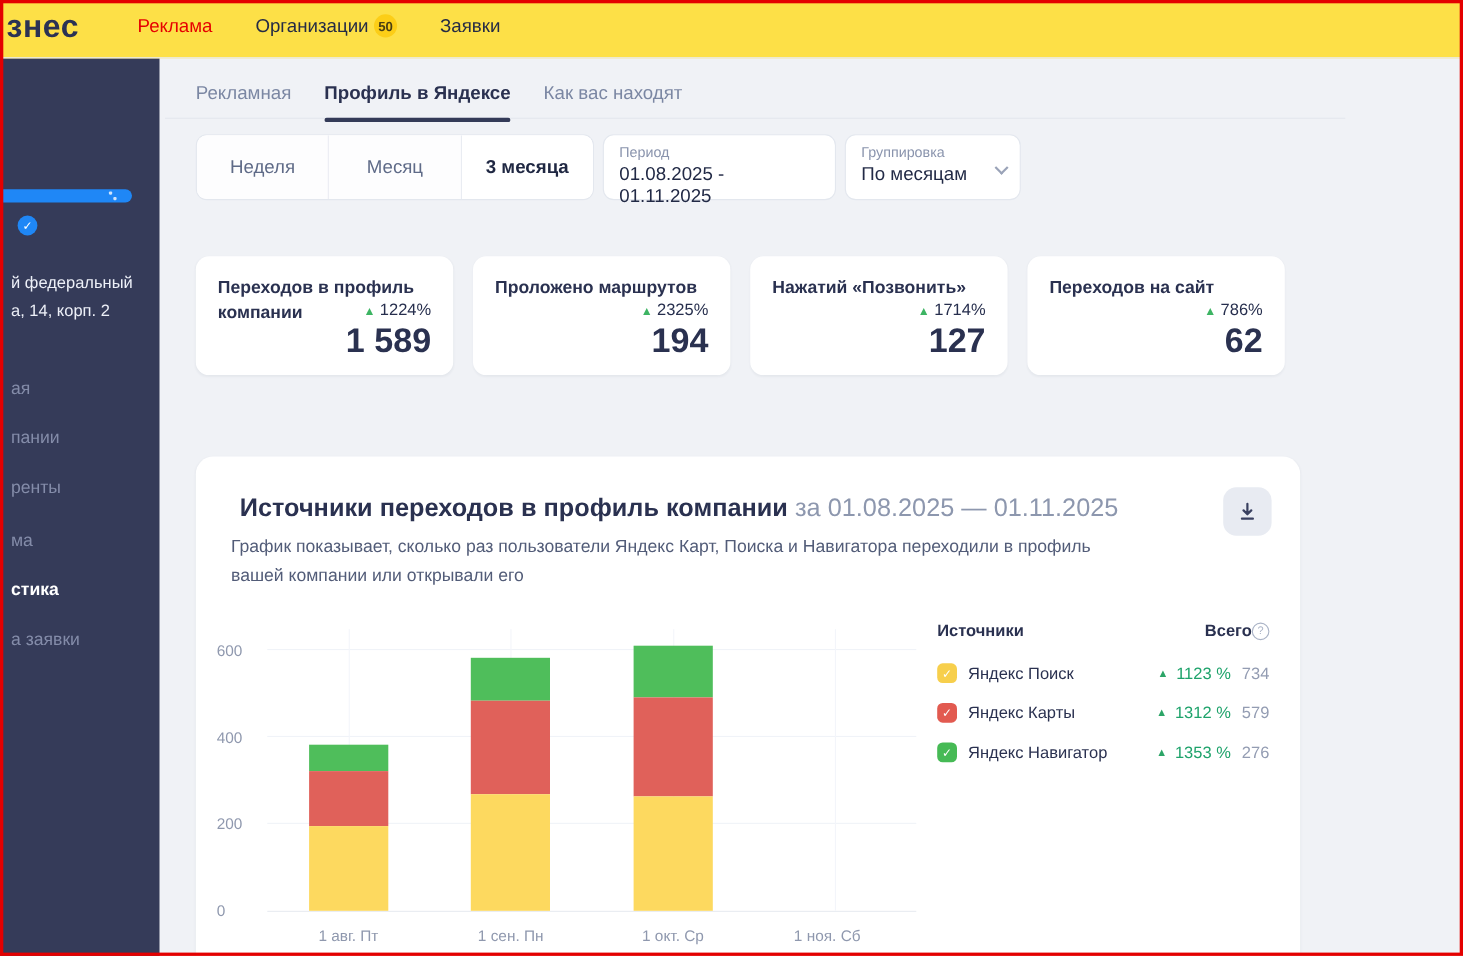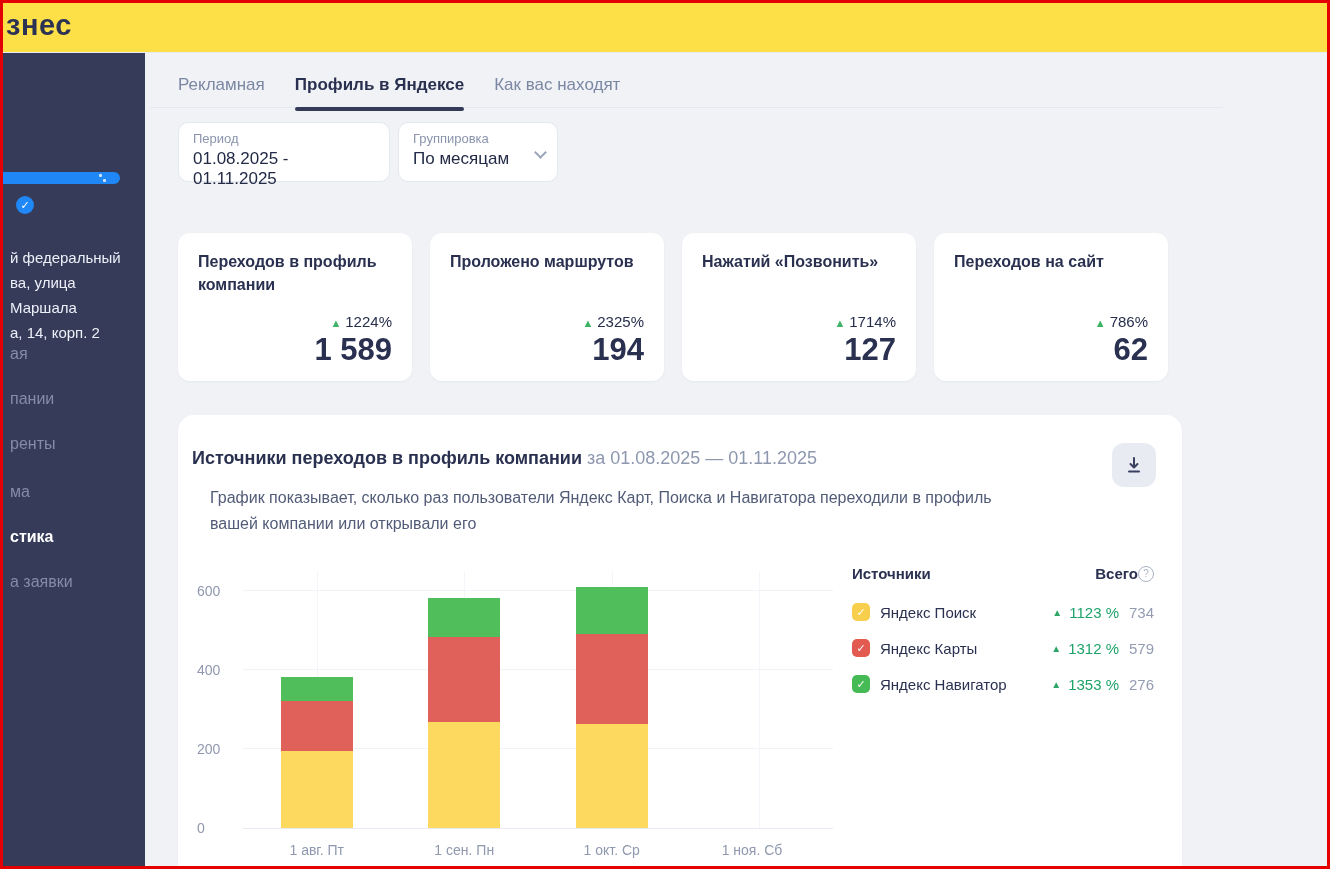--- a/index.html
+++ b/index.html
@@ -46,30 +46,30 @@
   .segment.selected { color:#1f2742; font-weight:700; background:#fff; }
   .filter-box { height:60px; background:#fff; border:1px solid #e3e7ee; border-radius:10px; padding:8px 14px; position:relative; cursor:pointer; }
   .filter-box .f-label { font-size:13px; color:#8a94ad; margin-bottom:3px; }
   .filter-box .f-value { font-size:17px; color:#222a46; }
   .box-period { width:212px; }
   .box-group { width:160px; }
   .chevron-down { position:absolute; right:12px; top:25px; width:9px; height:9px; border-right:2px solid #9aa3b8; border-bottom:2px solid #9aa3b8; transform:rotate(45deg); }
 
   
   .stats { position:absolute; left:33px; top:180px; display:flex; gap:18px; }
-  .stat-card { width:234px; height:148px; background:#fff; border-radius:12px; box-shadow:0 1px 2px rgba(40,50,80,.05); position:relative; padding:17px 20px; }
+  .stat-card { width:234px; height:108px; background:#fff; border-radius:12px; box-shadow:0 1px 2px rgba(40,50,80,.05); position:relative; padding:17px 20px; }
   .stat-title { font-size:16px; font-weight:700; color:#2a3150; line-height:23px; }
   .stat-bottom { position:absolute; right:20px; bottom:13px; text-align:right; }
   .stat-change { font-size:15px; color:#262e4d; }
   .tri-up { color:#3db463; font-size:11px; margin-right:4px; }
   .stat-value { font-size:31px; font-weight:800; color:#2a3150; margin-top:2px; }
 
   
   .chart-card { position:absolute; left:33px; top:362px; width:1004px; height:480px; background:#fff; border-radius:16px; box-shadow:0 1px 2px rgba(40,50,80,.05); }
-  .chart-title { position:absolute; left:14px; top:33px; font-size:18px; }
+  .chart-title { position:absolute; left:40px; top:33px; font-size:23px; }
   .chart-title .t-main { font-weight:700; color:#2a3150; }
   .chart-title .t-period { color:#8d97ae; }
   .chart-subtitle { position:absolute; left:32px; top:70px; width:800px; font-size:16px; color:#525c78; line-height:26px; }
   .download-btn { position:absolute; right:26px; top:28px; width:44px; height:44px; border-radius:12px; background:#e8ebf2; display:flex; align-items:center; justify-content:center; cursor:pointer; }
 
   
   .plot { position:absolute; left:65px; top:157px; width:590px; height:257px; border-bottom:1px solid #e8ebf1; }
   .hgrid { position:absolute; left:0; right:0; height:1px; background:#f0f3f8; }
   .vgrid { position:absolute; top:0; bottom:0; width:1px; background:#f3f5fa; }
   .ylabel { position:absolute; left:-46px; width:36px; font-size:14px; color:#8f98ae; }
@@ -91,51 +91,67 @@
   .lr-right { display:flex; align-items:center; gap:7px; }
   .lr-tri { color:#2ca567; font-size:10px; }
   .lr-pct { font-size:15px; color:#1ea36b; }
   .lr-total { font-size:15px; color:#939cb2; min-width:28px; text-align:right; }
 </style>
 </head>
 <body>
 
 <div class="topbar">
   <div class="logo">знес</div>
+  <div class="topnav">
+    <div class="nav-item active">
+      <span>Реклама</span>
+    </div>
+    <div class="nav-item">
+      <span>Организации</span>
+      <span class="nav-badge">50</span>
+    </div>
+    <div class="nav-item">
+      <span>Заявки</span>
+    </div>
+  </div>
 </div>
 
 <div class="sidebar">
   <div class="progressbar">
     <span class="dot d1"></span>
     <span class="dot d2"></span>
   </div>
   <div class="check-badge">✓</div>
   <div class="side-address">
     <div>й федеральный</div>
-    <div>ва, улица Маршала</div>
     <div>а, 14, корп. 2</div>
   </div>
   <div class="side-menu-item" style="top:292px">ая</div>
   <div class="side-menu-item" style="top:337px">пании</div>
   <div class="side-menu-item" style="top:382px">ренты</div>
   <div class="side-menu-item" style="top:430px">ма</div>
   <div class="side-menu-item active" style="top:475px">стика</div>
   <div class="side-menu-item" style="top:520px">а заявки</div>
 </div>
 
 <div class="main">
 
   <div class="tabs">
     <div class="tab">Рекламная</div>
     <div class="tab active">Профиль в Яндексе</div>
     <div class="tab">Как вас находят</div>
   </div>
   <div class="tabs-divider"></div>
 
   <div class="filters">
+    <div class="segmented">
+      <div class="segment">Неделя</div>
+      <div class="segment">Месяц</div>
+      <div class="segment selected">3 месяца</div>
+    </div>
     <div class="filter-box box-period">
       <div class="f-label">Период</div>
       <div class="f-value">01.08.2025 - 01.11.2025</div>
     </div>
     <div class="filter-box box-group">
       <div class="f-label">Группировка</div>
       <div class="f-value">По месяцам</div>
       <div class="chevron-down"></div>
     </div>
   </div>

